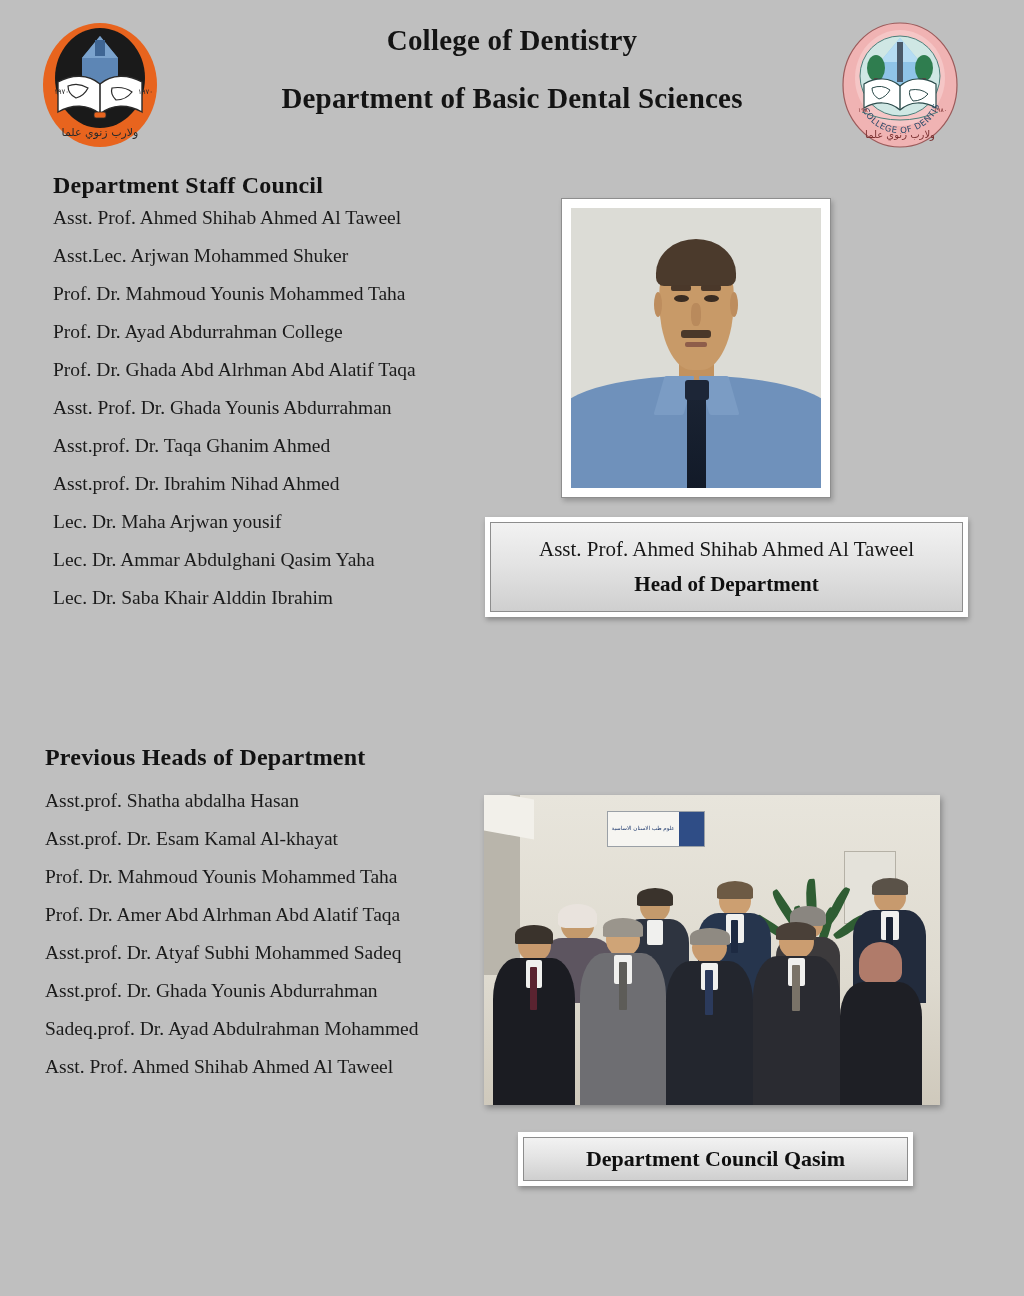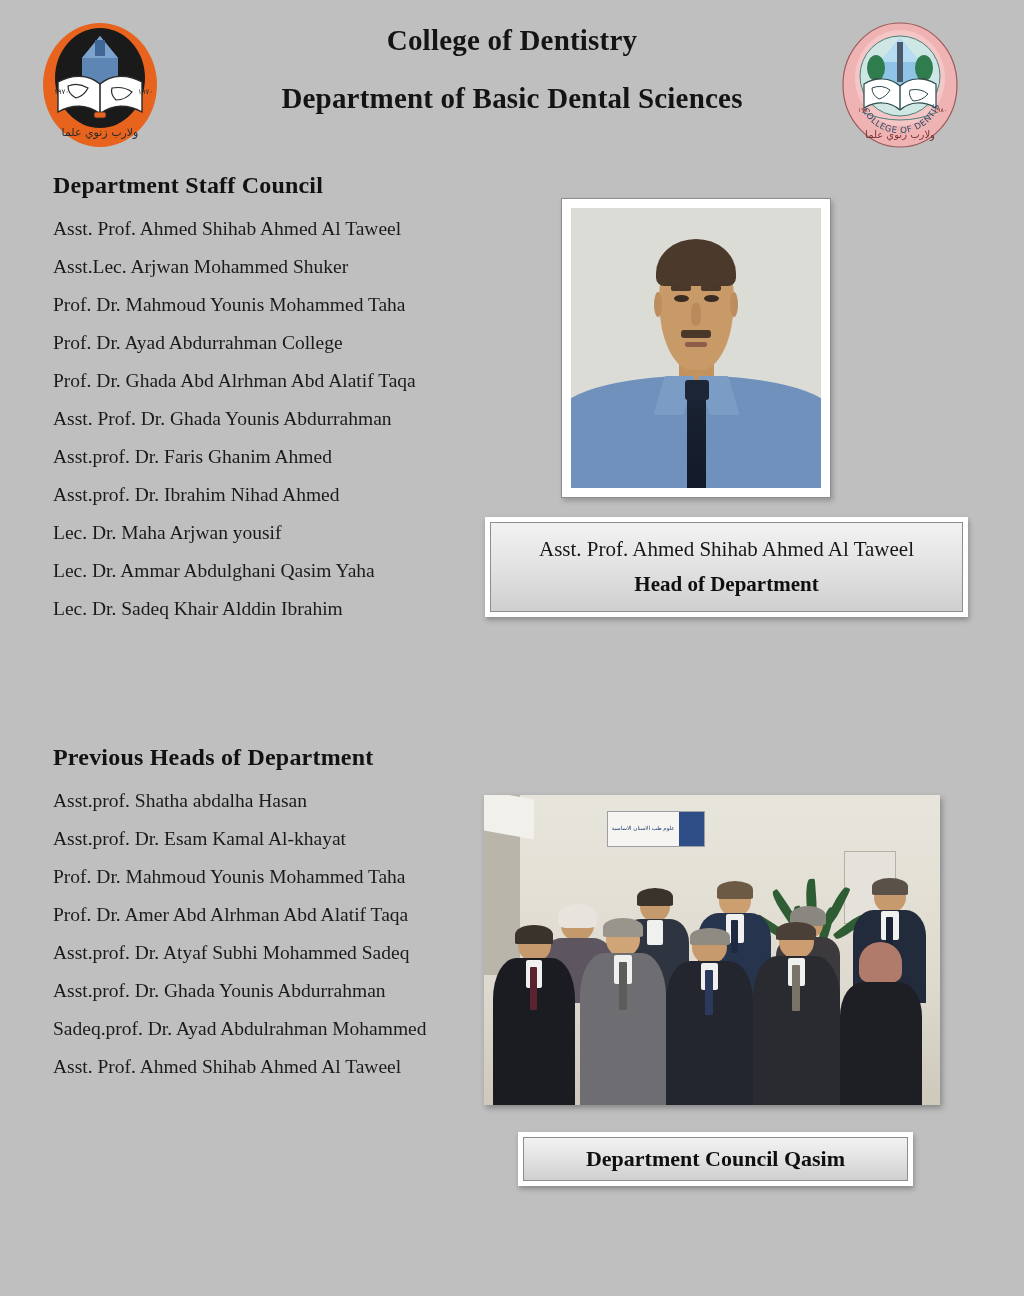--- a/index.html
+++ b/index.html
@@ -73,25 +73,25 @@
     color: #1b1b1b;
     white-space: nowrap;
   }
 
   #council-block {
     position: absolute;
     left: 53px;
     top: 172px;
     width: 470px;
   }
-  #council-block .section-heading { margin-bottom: 11px; }
+  #council-block .section-heading { }
 
   #previous-block {
     position: absolute;
-    left: 53px;
+    left: 45px;
     top: 744px;
     width: 470px;
   }
   #previous-block .section-heading { margin-bottom: 11px; }
 
   
   .portrait-frame {
     position: absolute;
     left: 561px;
     top: 198px;
@@ -298,25 +298,25 @@
 
 <div id="council-block">
   <div class="section-heading">Department Staff Council</div>
   <ul class="name-list">
     <li>Asst. Prof. Ahmed Shihab Ahmed Al Taweel</li>
     <li>Asst.Lec.   Arjwan Mohammed Shuker</li>
     <li>Prof. Dr.  Mahmoud Younis Mohammed Taha</li>
     <li>Prof. Dr.  Ayad Abdurrahman College</li>
     <li>Prof. Dr.  Ghada Abd Alrhman Abd Alatif Taqa</li>
     <li>Asst. Prof. Dr. Ghada Younis Abdurrahman</li>
-    <li>Asst.prof. Dr. Faris Ghanim Ahmed</li>
+    <li>Asst.prof. Dr. Taqa Ghanim Ahmed</li>
     <li>Asst.prof. Dr. Ibrahim Nihad Ahmed</li>
     <li>Lec. Dr. Maha Arjwan yousif</li>
     <li>Lec. Dr. Ammar Abdulghani Qasim Yaha</li>
-    <li>Lec. Dr. Sadeq Khair Alddin Ibrahim</li>
+    <li>Lec. Dr. Saba Khair Alddin Ibrahim</li>
   </ul>
 </div>
 
 <div class="portrait-frame">
   <div class="portrait-photo">
     <div class="p-bg"></div>
     <div class="p-shoulders"></div>
     <div class="p-neck"></div>
     <div class="p-collar-l"></div>
     <div class="p-collar-r"></div>

